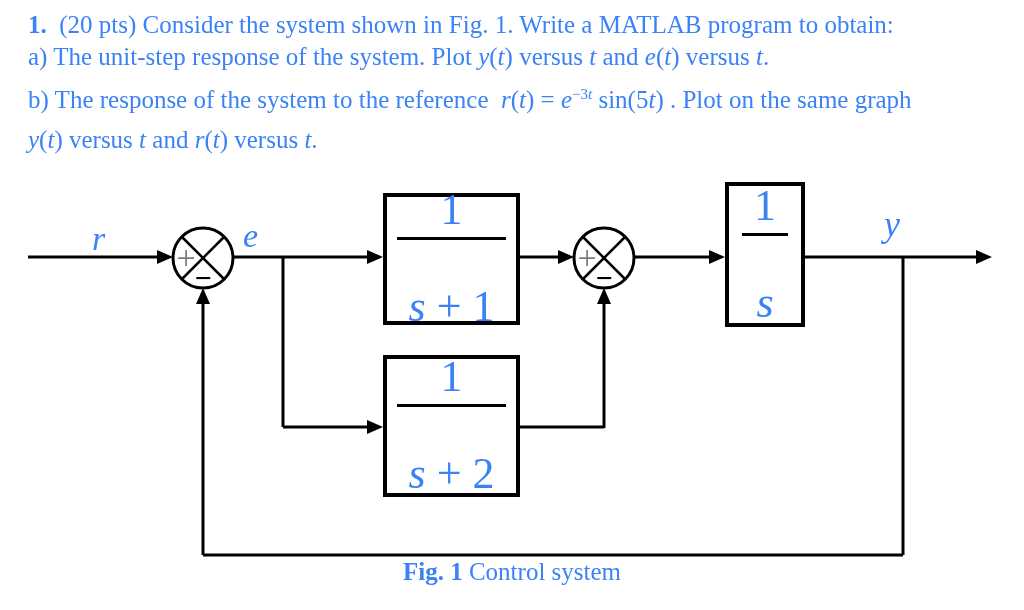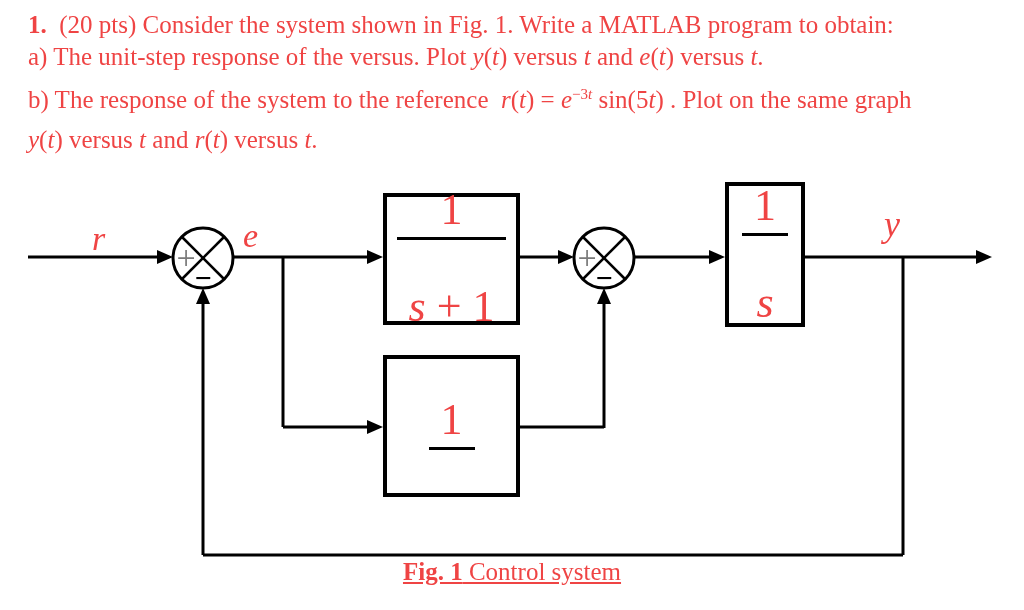--- a/index.html
+++ b/index.html
@@ -1,21 +1,21 @@
 <!DOCTYPE html>
 <html><head>
 <meta charset="utf-8">
 <style>
   html,body{margin:0;padding:0;background:#ffffff;}
   .page{
     position:relative;
     width:1024px;height:610px;
     background:#ffffff;
     font-family:"Liberation Serif", serif;
-    color:#ef4444;
+    color:#3b82f6;
     overflow:hidden;
   }
   .pline{
     position:absolute;
     left:28px;
     margin:0;
     font-size:25px;
     line-height:30px;
     white-space:nowrap;
   }
@@ -46,31 +46,30 @@
   .siglabel{
     position:absolute;
     font-style:italic;
     font-size:34px;line-height:1;
   }
   .caption{
     position:absolute;
     left:0;right:0;top:558px;
     text-align:center;
     font-size:25px;
-    text-decoration:underline;
   }
 </style>
 </head>
 <body>
 
 <div class="page">
 
   <div>
     <p class="pline" style="top:10px"><span class="seg-b">1.&nbsp; </span><span>(20 pts) Consider the system shown in Fig. 1. Write a MATLAB program to obtain:</span></p>
-    <p class="pline" style="top:42px"><span>a) The unit-step response of the versus. Plot </span><span class="seg-i">y</span><span>(</span><span class="seg-i">t</span><span>) versus </span><span class="seg-i">t</span><span> and </span><span class="seg-i">e</span><span>(</span><span class="seg-i">t</span><span>) versus </span><span class="seg-i">t</span><span>.</span></p>
+    <p class="pline" style="top:42px"><span>a) The unit-step response of the system. Plot </span><span class="seg-i">y</span><span>(</span><span class="seg-i">t</span><span>) versus </span><span class="seg-i">t</span><span> and </span><span class="seg-i">e</span><span>(</span><span class="seg-i">t</span><span>) versus </span><span class="seg-i">t</span><span>.</span></p>
     <p class="pline" style="top:79px"><span>b) The response of the system to the reference&nbsp; </span><span class="seg-i">r</span><span>(</span><span class="seg-i">t</span><span>) = </span><span class="seg-i">e</span><span class="seg-sup">−3</span><span class="seg-sup seg-i">t</span><span> sin(5</span><span class="seg-i">t</span><span>)&nbsp;. Plot on the same graph</span></p>
     <p class="pline" style="top:125px"><span class="seg-i">y</span><span>(</span><span class="seg-i">t</span><span>) versus </span><span class="seg-i">t</span><span> and </span><span class="seg-i">r</span><span>(</span><span class="seg-i">t</span><span>) versus </span><span class="seg-i">t</span><span>.</span></p>
   </div>
 
   <svg class="diag" width="1024" height="610" viewBox="0 0 1024 610">
 
     <line class="ln" x1="28" y1="257" x2="159" y2="257"></line>
     <polygon class="ah" points="157,250 173,257 157,264"></polygon>
 
     <line class="ln" x1="233" y1="257" x2="369" y2="257"></line>
@@ -116,20 +115,21 @@
       <div class="num">1</div>
       <div class="bar"></div>
       <div class="den"><span class="seg-i">s</span><span> + 1</span></div>
     </div>
   </div>
 
   <div class="block" style="left:383px;top:355px;width:137px;height:142px;">
     <div class="frac">
       <div class="num">1</div>
       <div class="bar"></div>
+      <div class="den"><span class="seg-i">s</span><span> + 2</span></div>
     </div>
   </div>
 
   <div class="block" style="left:725px;top:182px;width:80px;height:145px;">
     <div class="frac">
       <div class="num">1</div>
       <div class="bar"></div>
       <div class="den"><span class="seg-i">s</span></div>
     </div>
   </div>

